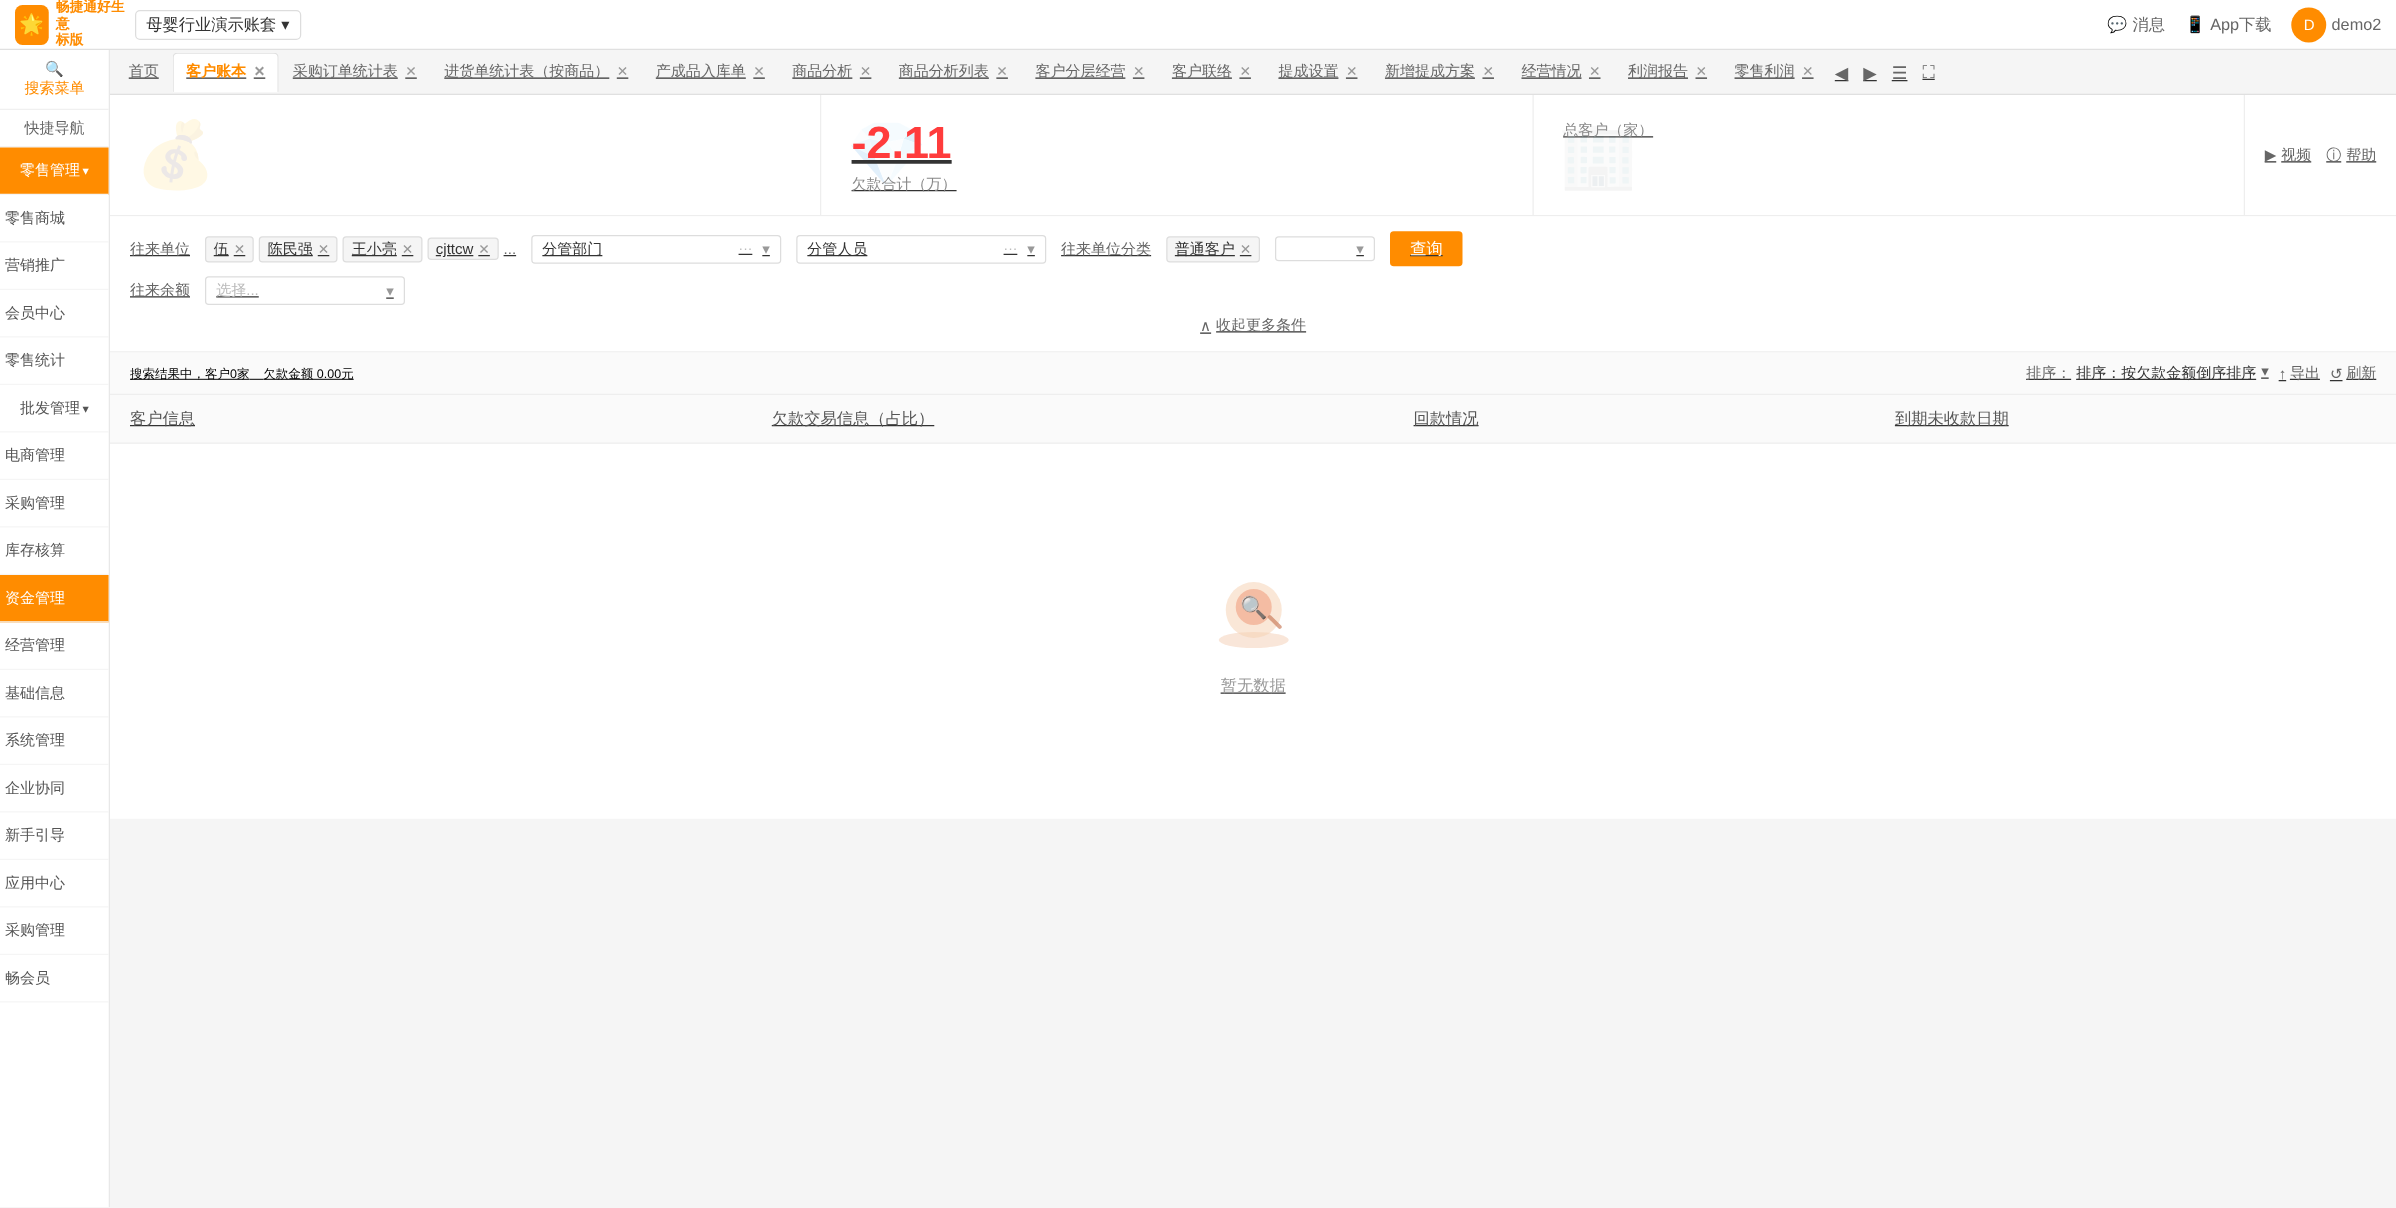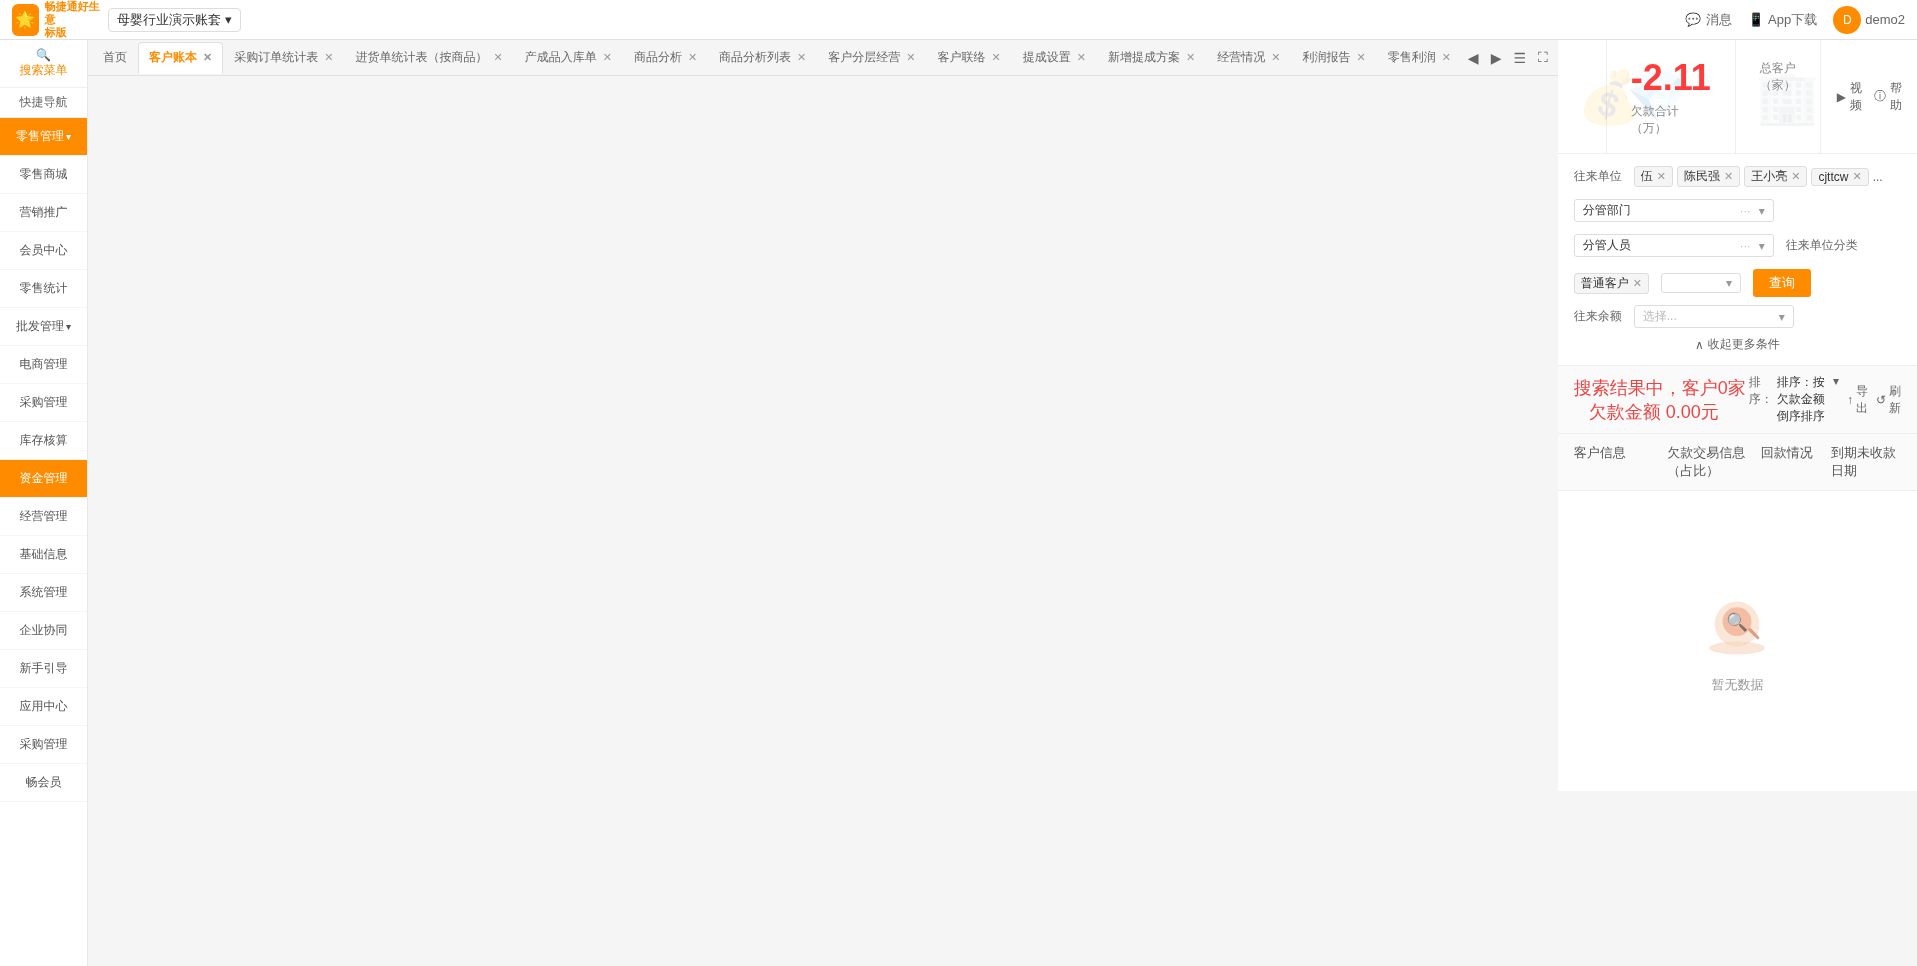--- a/index.html
+++ b/index.html
@@ -17,26 +17,26 @@
     .top-bar-right-item { display: flex; align-items: center; gap: 4px; cursor: pointer; }
     .avatar { width: 28px; height: 28px; border-radius: 50%; background: #ff8c00; color: #fff; display: flex; align-items: center; justify-content: center; font-size: 12px; }
 
     
     .main-layout { display: flex; flex: 1; overflow: hidden; }
 
     
     .sidebar { width: 88px; background: #fff; border-right: 1px solid #e8e8e8; display: flex; flex-direction: column; overflow-y: auto; }
     .sidebar-search { padding: 8px 6px; text-align: center; font-size: 12px; color: #ff8c00; cursor: pointer; border-bottom: 1px solid #f0f0f0; }
     .sidebar-nav { padding: 6px 0; text-align: center; font-size: 12px; color: #666; cursor: pointer; border-bottom: 1px solid #f0f0f0; }
-    .sidebar-item { padding: 10px 4px; text-align: center; font-size: 12px; color: #555; cursor: pointer; border-bottom: 1px solid #f5f5f5; }
+    .sidebar-item { padding: 10px 4px; font-size: 12px; color: #555; cursor: pointer; border-bottom: 1px solid #f5f5f5; }
     .sidebar-item.active { background: #ff8c00; color: #fff; }
     .sidebar-item.has-arrow { display: flex; align-items: center; justify-content: center; gap: 2px; }
 
     
-    .content-area { flex: 1; display: flex; flex-direction: row; overflow: hidden; }
+    .content-area { flex: 1; display: flex; flex-direction: column; overflow: hidden; text-decoration: underline; }
 
     
     .tab-bar { display: flex; align-items: center; background: #f5f5f5; border-bottom: 1px solid #e0e0e0; padding: 0 4px; height: 36px; overflow: hidden; }
     .tab-item { display: flex; align-items: center; gap: 4px; padding: 0 10px; height: 32px; border-radius: 4px 4px 0 0; font-size: 12px; cursor: pointer; white-space: nowrap; color: #666; border: 1px solid transparent; }
     .tab-item.active { background: #fff; border-color: #e0e0e0; border-bottom-color: #fff; color: #ff8c00; font-weight: bold; }
     .tab-item .tab-close { color: #999; margin-left: 2px; font-size: 11px; }
     .tab-nav-btn { background: none; border: none; cursor: pointer; padding: 4px 6px; color: #666; font-size: 14px; }
 
     
     .page-content { flex: 1; overflow-y: auto; background: #f5f5f5; padding: 0; }
@@ -57,21 +57,21 @@
     .filter-tag { display: flex; align-items: center; gap: 2px; background: #f5f5f5; border: 1px solid #ddd; border-radius: 3px; padding: 1px 6px; font-size: 12px; color: #333; }
     .filter-tag .remove-tag { color: #999; cursor: pointer; margin-left: 2px; font-size: 11px; }
     .filter-more { color: #666; cursor: pointer; font-size: 12px; }
     .filter-select { display: flex; align-items: center; gap: 4px; border: 1px solid #ddd; border-radius: 3px; padding: 2px 8px; font-size: 12px; cursor: pointer; min-width: 120px; background: #fff; color: #333; }
     .filter-select .arrow { color: #999; margin-left: auto; }
     .query-btn { background: #ff8c00; color: #fff; border: none; border-radius: 3px; padding: 5px 16px; cursor: pointer; font-size: 13px; }
     .collapse-btn { display: flex; align-items: center; gap: 4px; color: #666; cursor: pointer; font-size: 12px; margin: 0 auto; width: fit-content; }
 
     
     .result-bar { display: flex; align-items: center; justify-content: space-between; padding: 8px 16px; background: #fafafa; border-bottom: 1px solid #eee; }
-    .result-text { font-size: 18px; color: #ef4444; }
+    .result-text { font-size: 10px; color: #000000; }
     .result-actions { display: flex; align-items: center; gap: 8px; font-size: 12px; color: #666; }
     .result-sort { display: flex; align-items: flex-start; gap: 4px; cursor: pointer; }
     .result-action-btn { display: flex; align-items: center; gap: 3px; cursor: pointer; color: #666; }
 
     
     .data-table { background: #fff; width: 100%; }
     .table-header { display: grid; grid-template-columns: 2fr 2fr 1.5fr 1.5fr; padding: 10px 16px; background: #fafafa; border-bottom: 1px solid #eee; font-size: 13px; color: #555; font-weight: normal; }
     .table-body { min-height: 300px; display: flex; flex-direction: column; align-items: center; justify-content: center; padding: 60px 0; }
     .empty-text { font-size: 13px; color: #999; }
 

